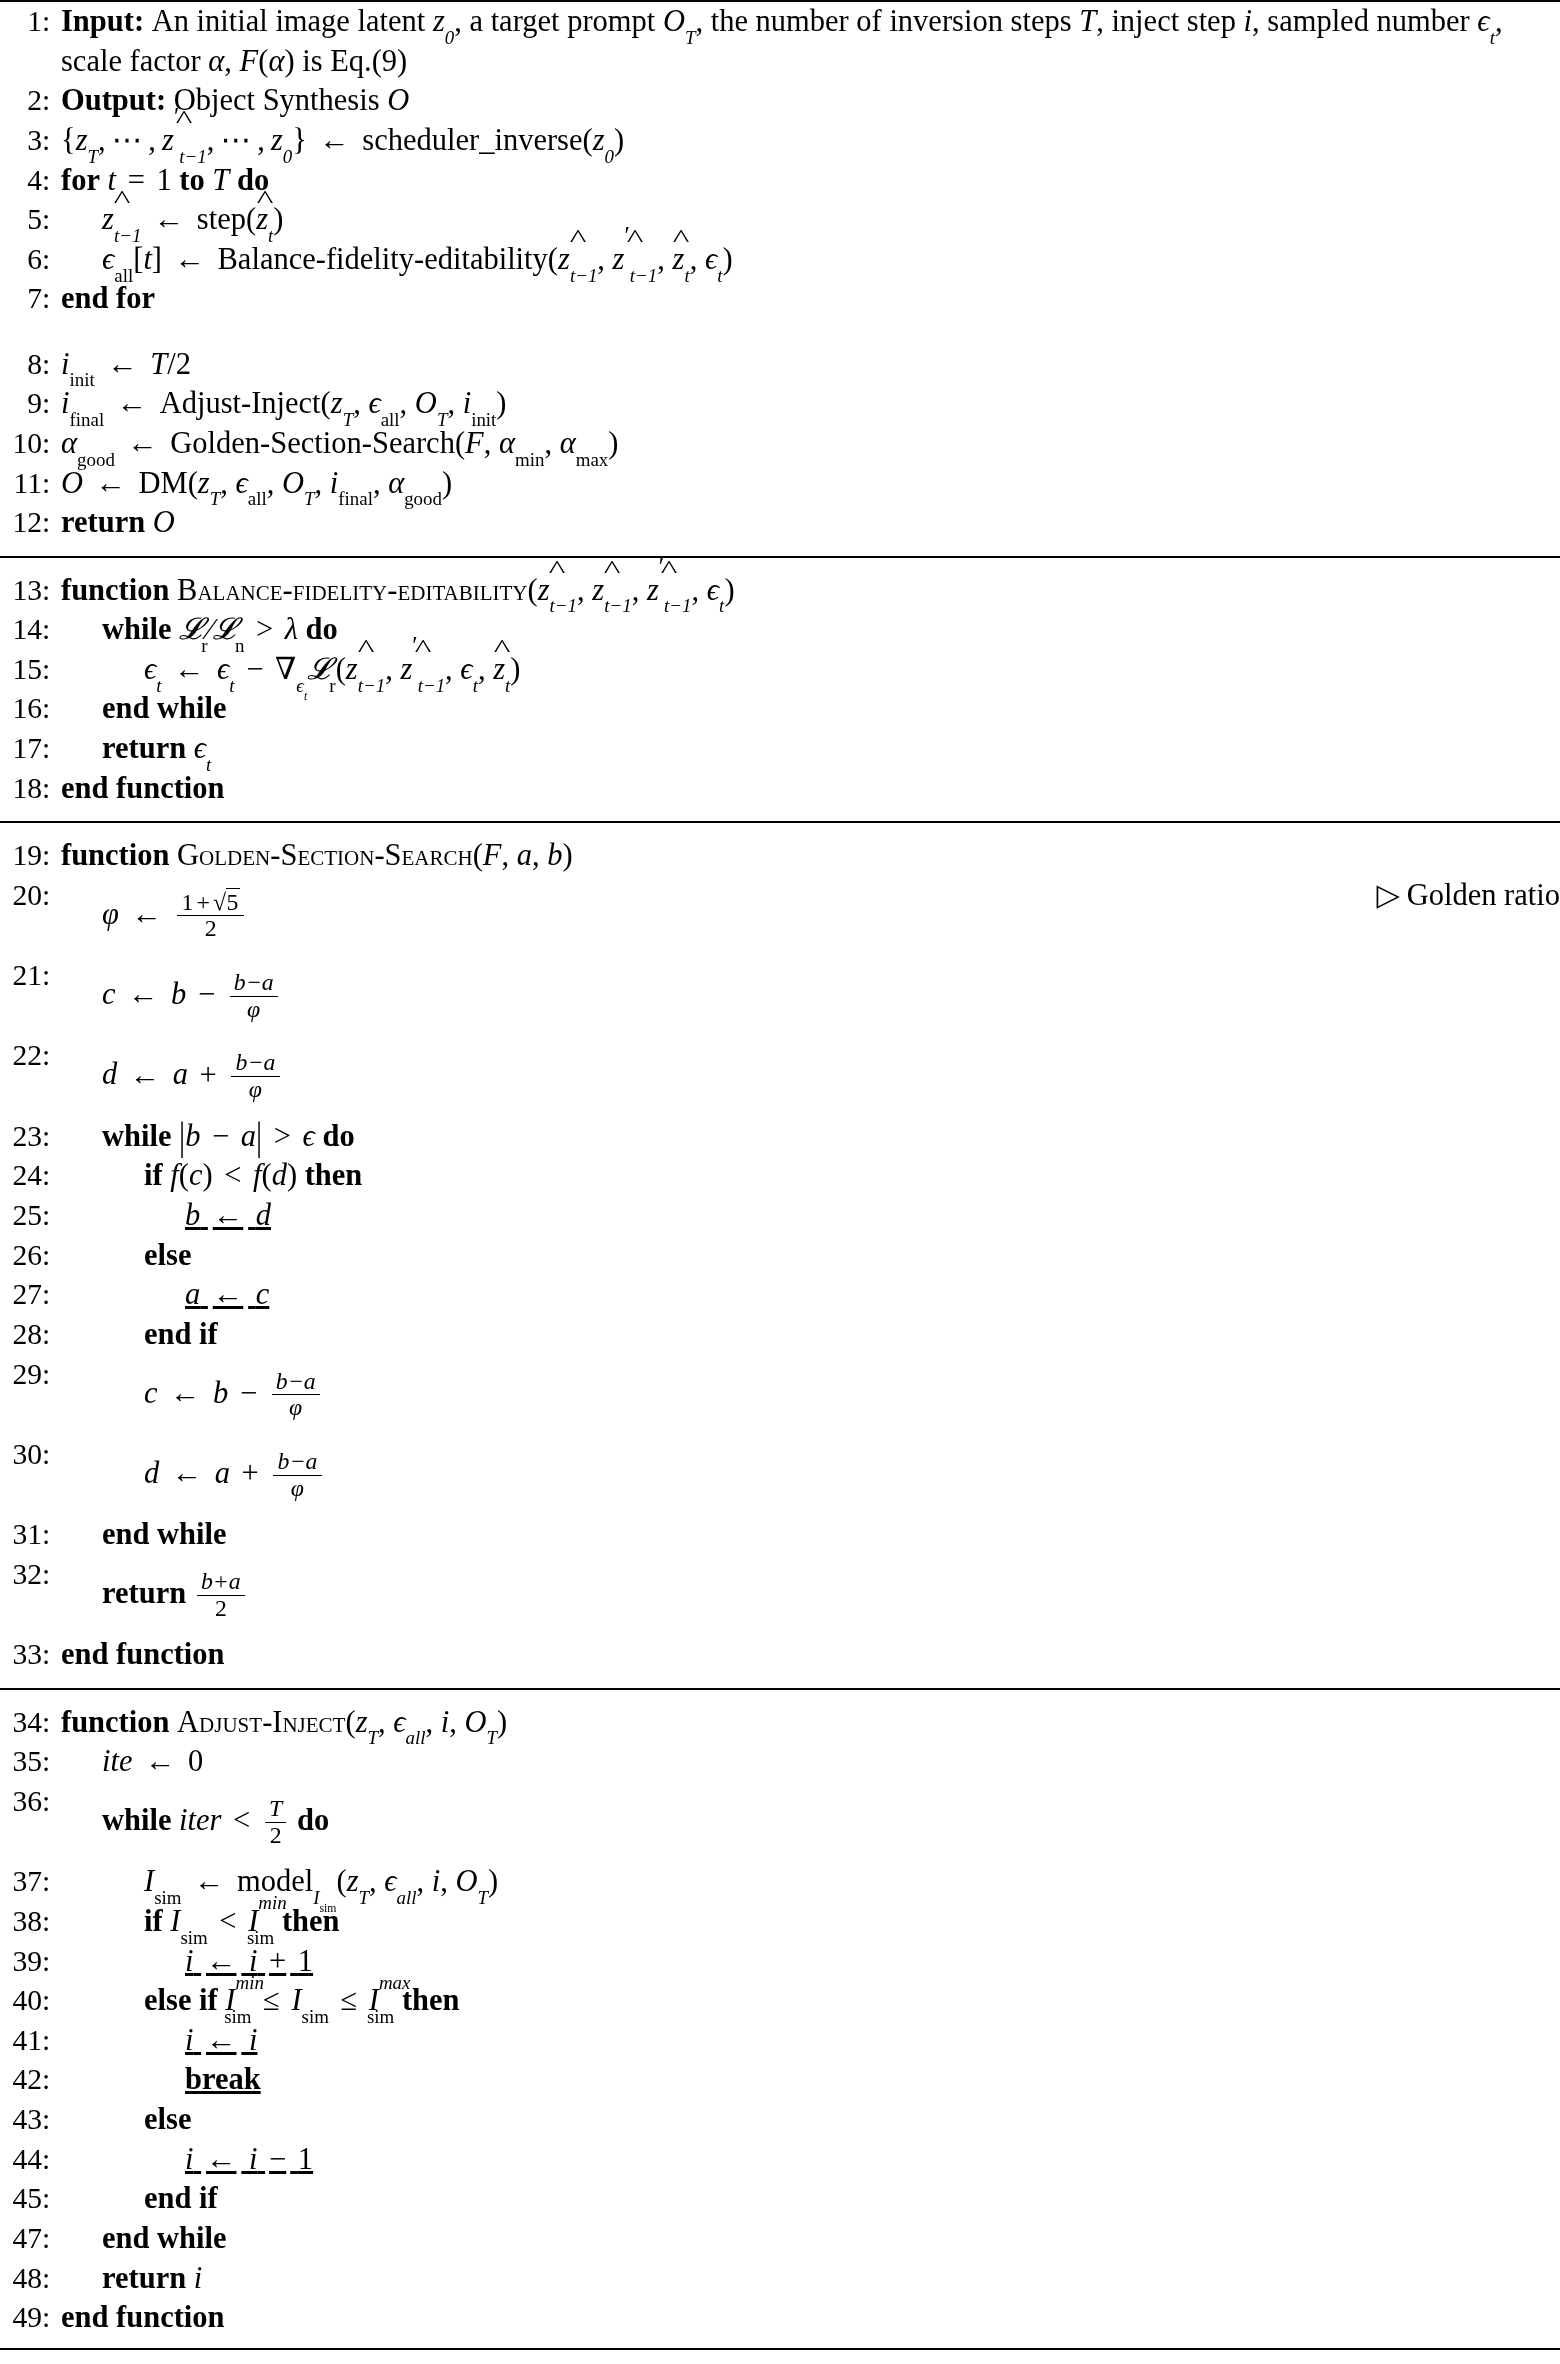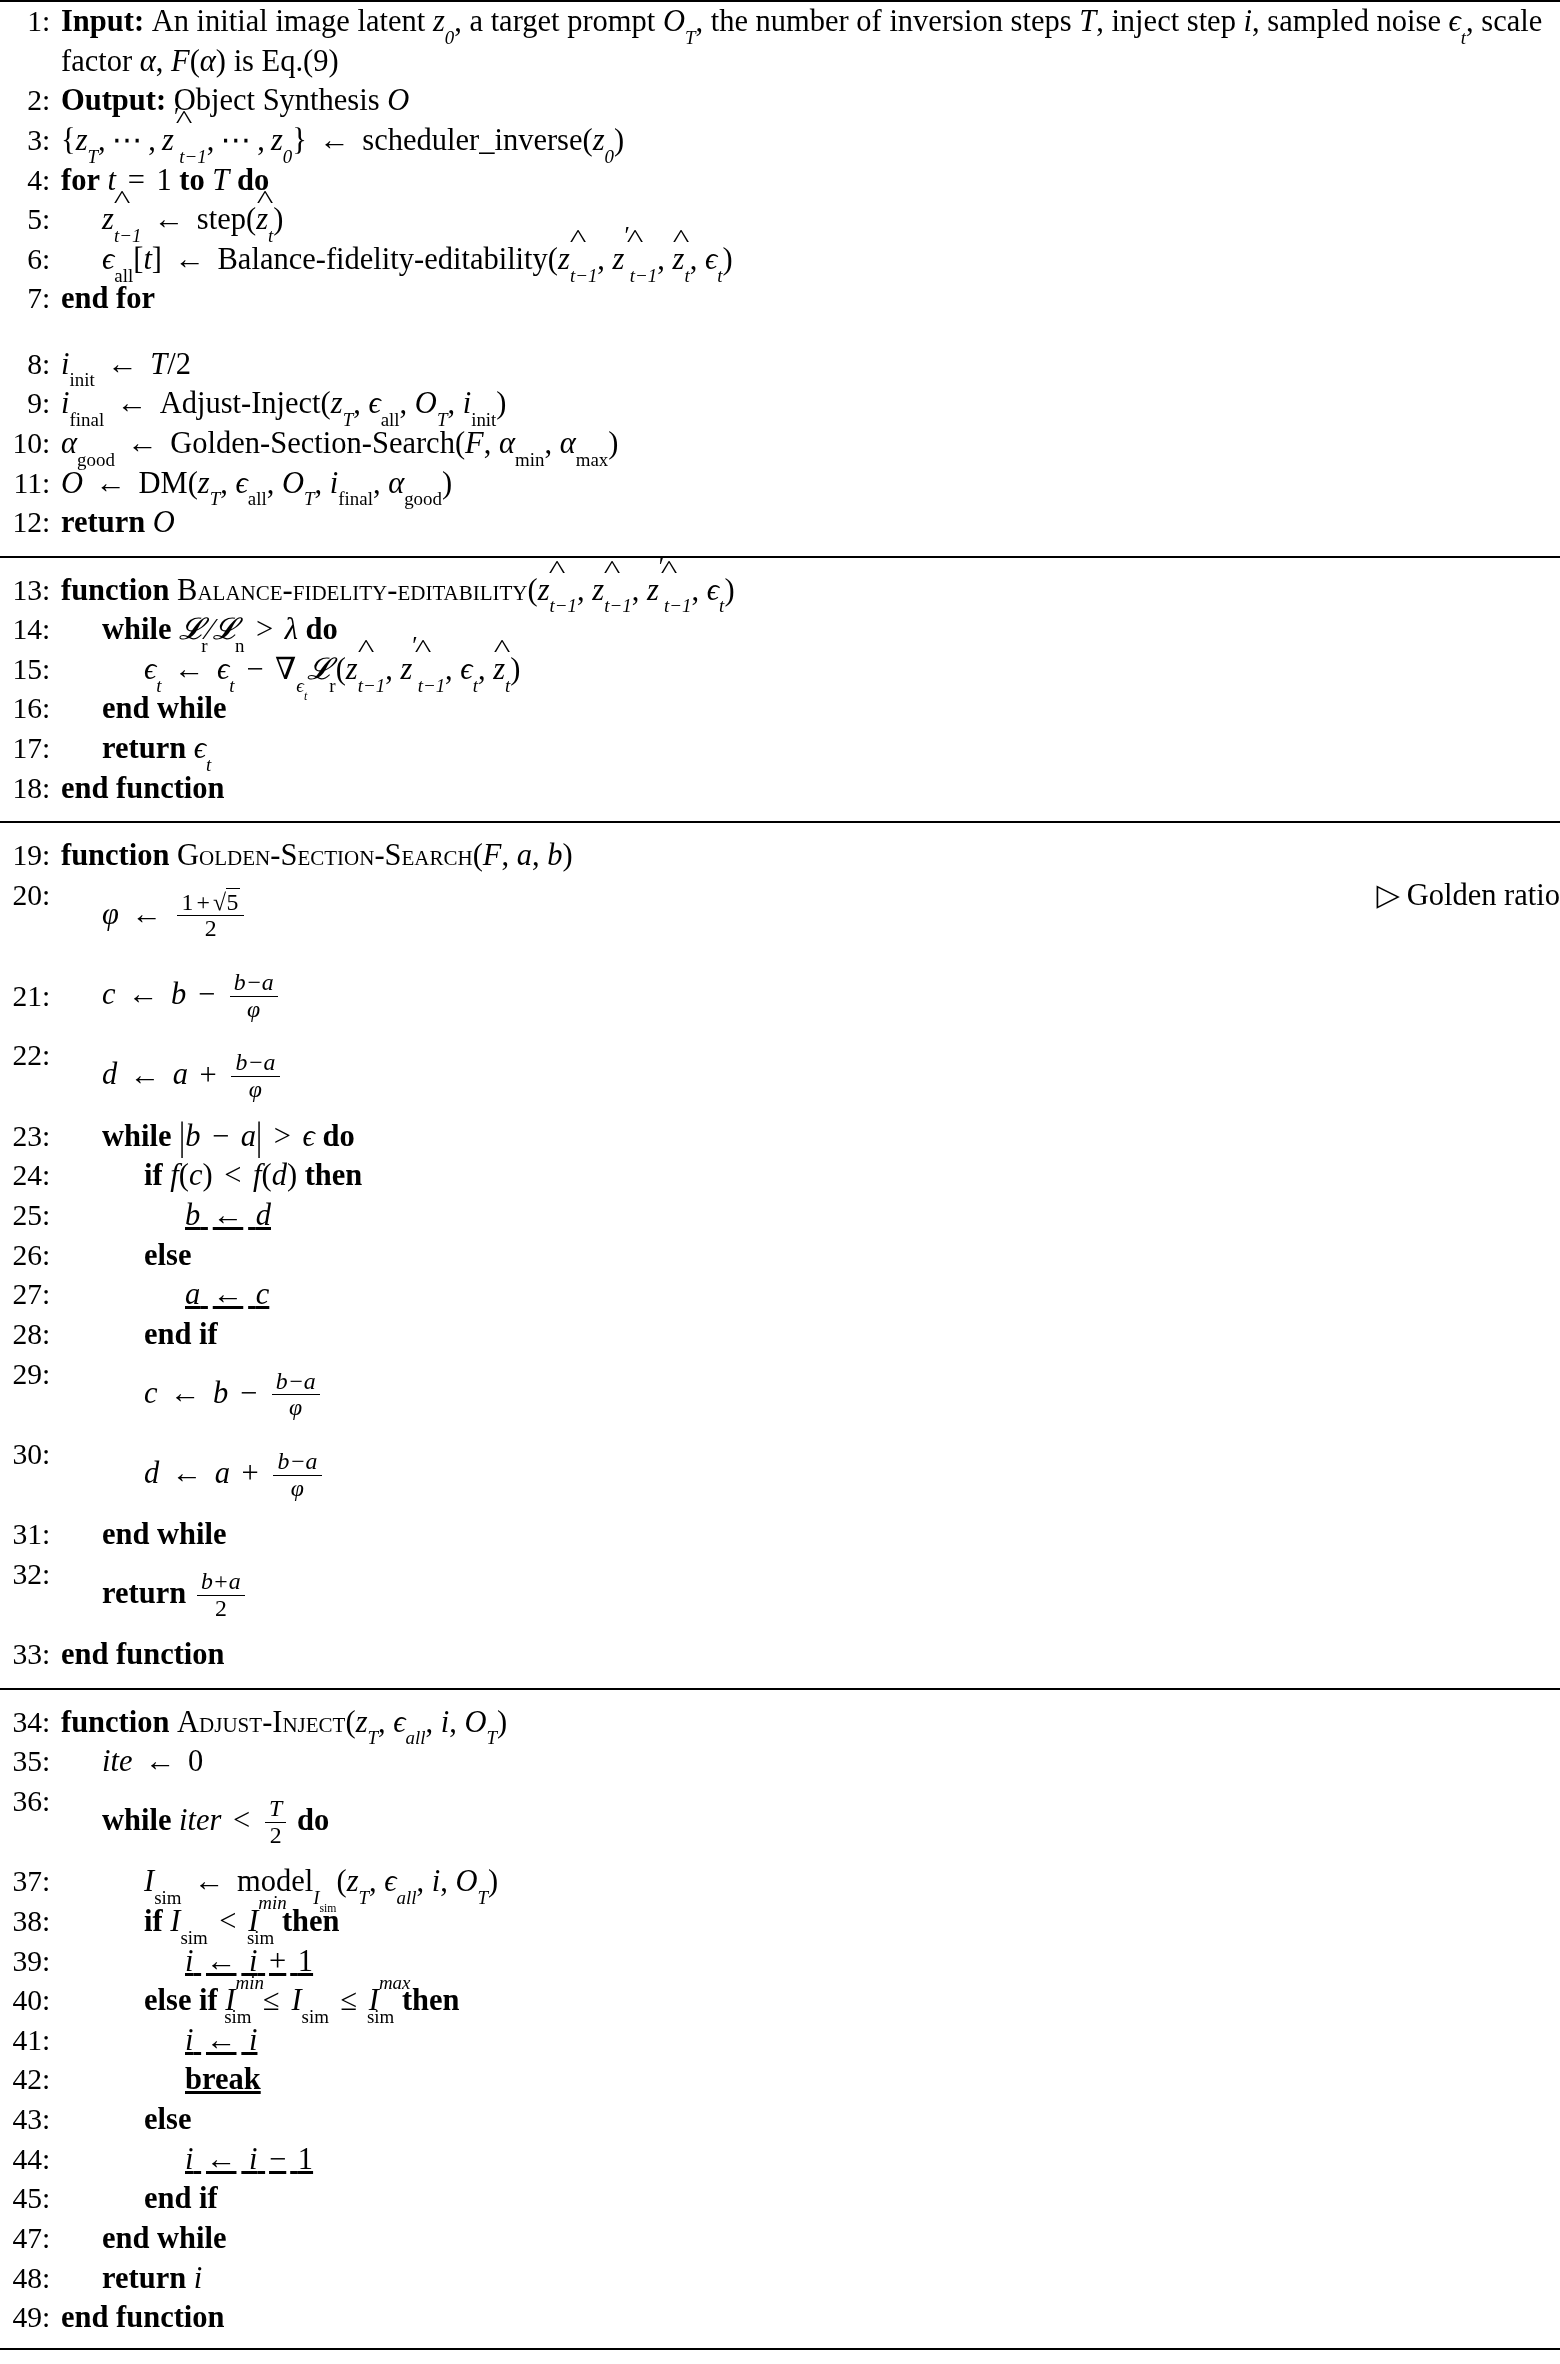--- a/index.html
+++ b/index.html
@@ -149,21 +149,21 @@
   <div class="block">
 
     <div class="ln">
       <span class="num">1:</span>
       <span class="body-txt wrap"><span class="kw">Input:</span>
         <span class="mr">An initial image latent</span>
         <span class="mi">z<sub>0</sub></span><span class="mr">, a target prompt</span>
         <span class="mi">O<sub>T</sub></span><span class="mr">, the number of inversion steps</span>
         <span class="mi">T</span><span class="mr">, inject</span>
         <span class="mr">step</span>
-        <span class="mi">i</span><span class="mr">, sampled noise</span>
+        <span class="mi">i</span><span class="mr">, sampled number</span>
         <span class="mi">ϵ<sub>t</sub></span><span class="mr">, scale factor</span>
         <span class="mi">α</span><span class="mr">,</span>
         <span class="mi">F</span><span class="mr">(</span><span class="mi">α</span><span class="mr">)</span>
         <span class="mr">is Eq.(9)</span>
       </span>
     </div>
 
     <div class="ln">
       <span class="num">2:</span>
       <span class="body-txt"><span class="kw">Output:</span>
@@ -315,21 +315,21 @@
 
     <div class="ln lnblock" style="min-height:61px;">
       <span class="num">20:</span>
       <span class="body-txt i1"><span class="mi">φ</span>
         <span class="arr">←</span>
         <span class="frac"><span class="n"><span class="mr">1</span><span class="op">+</span><span class="sqrt">√<span class="rad">5</span></span></span><span class="d">2</span></span>
         <span class="cmt"><span class="tri">▷</span><span>Golden ratio</span></span>
       </span>
     </div>
 
-    <div class="ln" style="min-height:57px;align-items:center;">
+    <div class="ln" style="min-height:57px;">
       <span class="num">21:</span>
       <span class="body-txt i1"><span class="mi">c</span>
         <span class="arr">←</span>
         <span class="mi">b</span>
         <span class="op">−</span>
         <span class="frac"><span class="n mi">b−a</span><span class="d mi">φ</span></span>
       </span>
     </div>
 
     <div class="ln" style="min-height:57px;">

